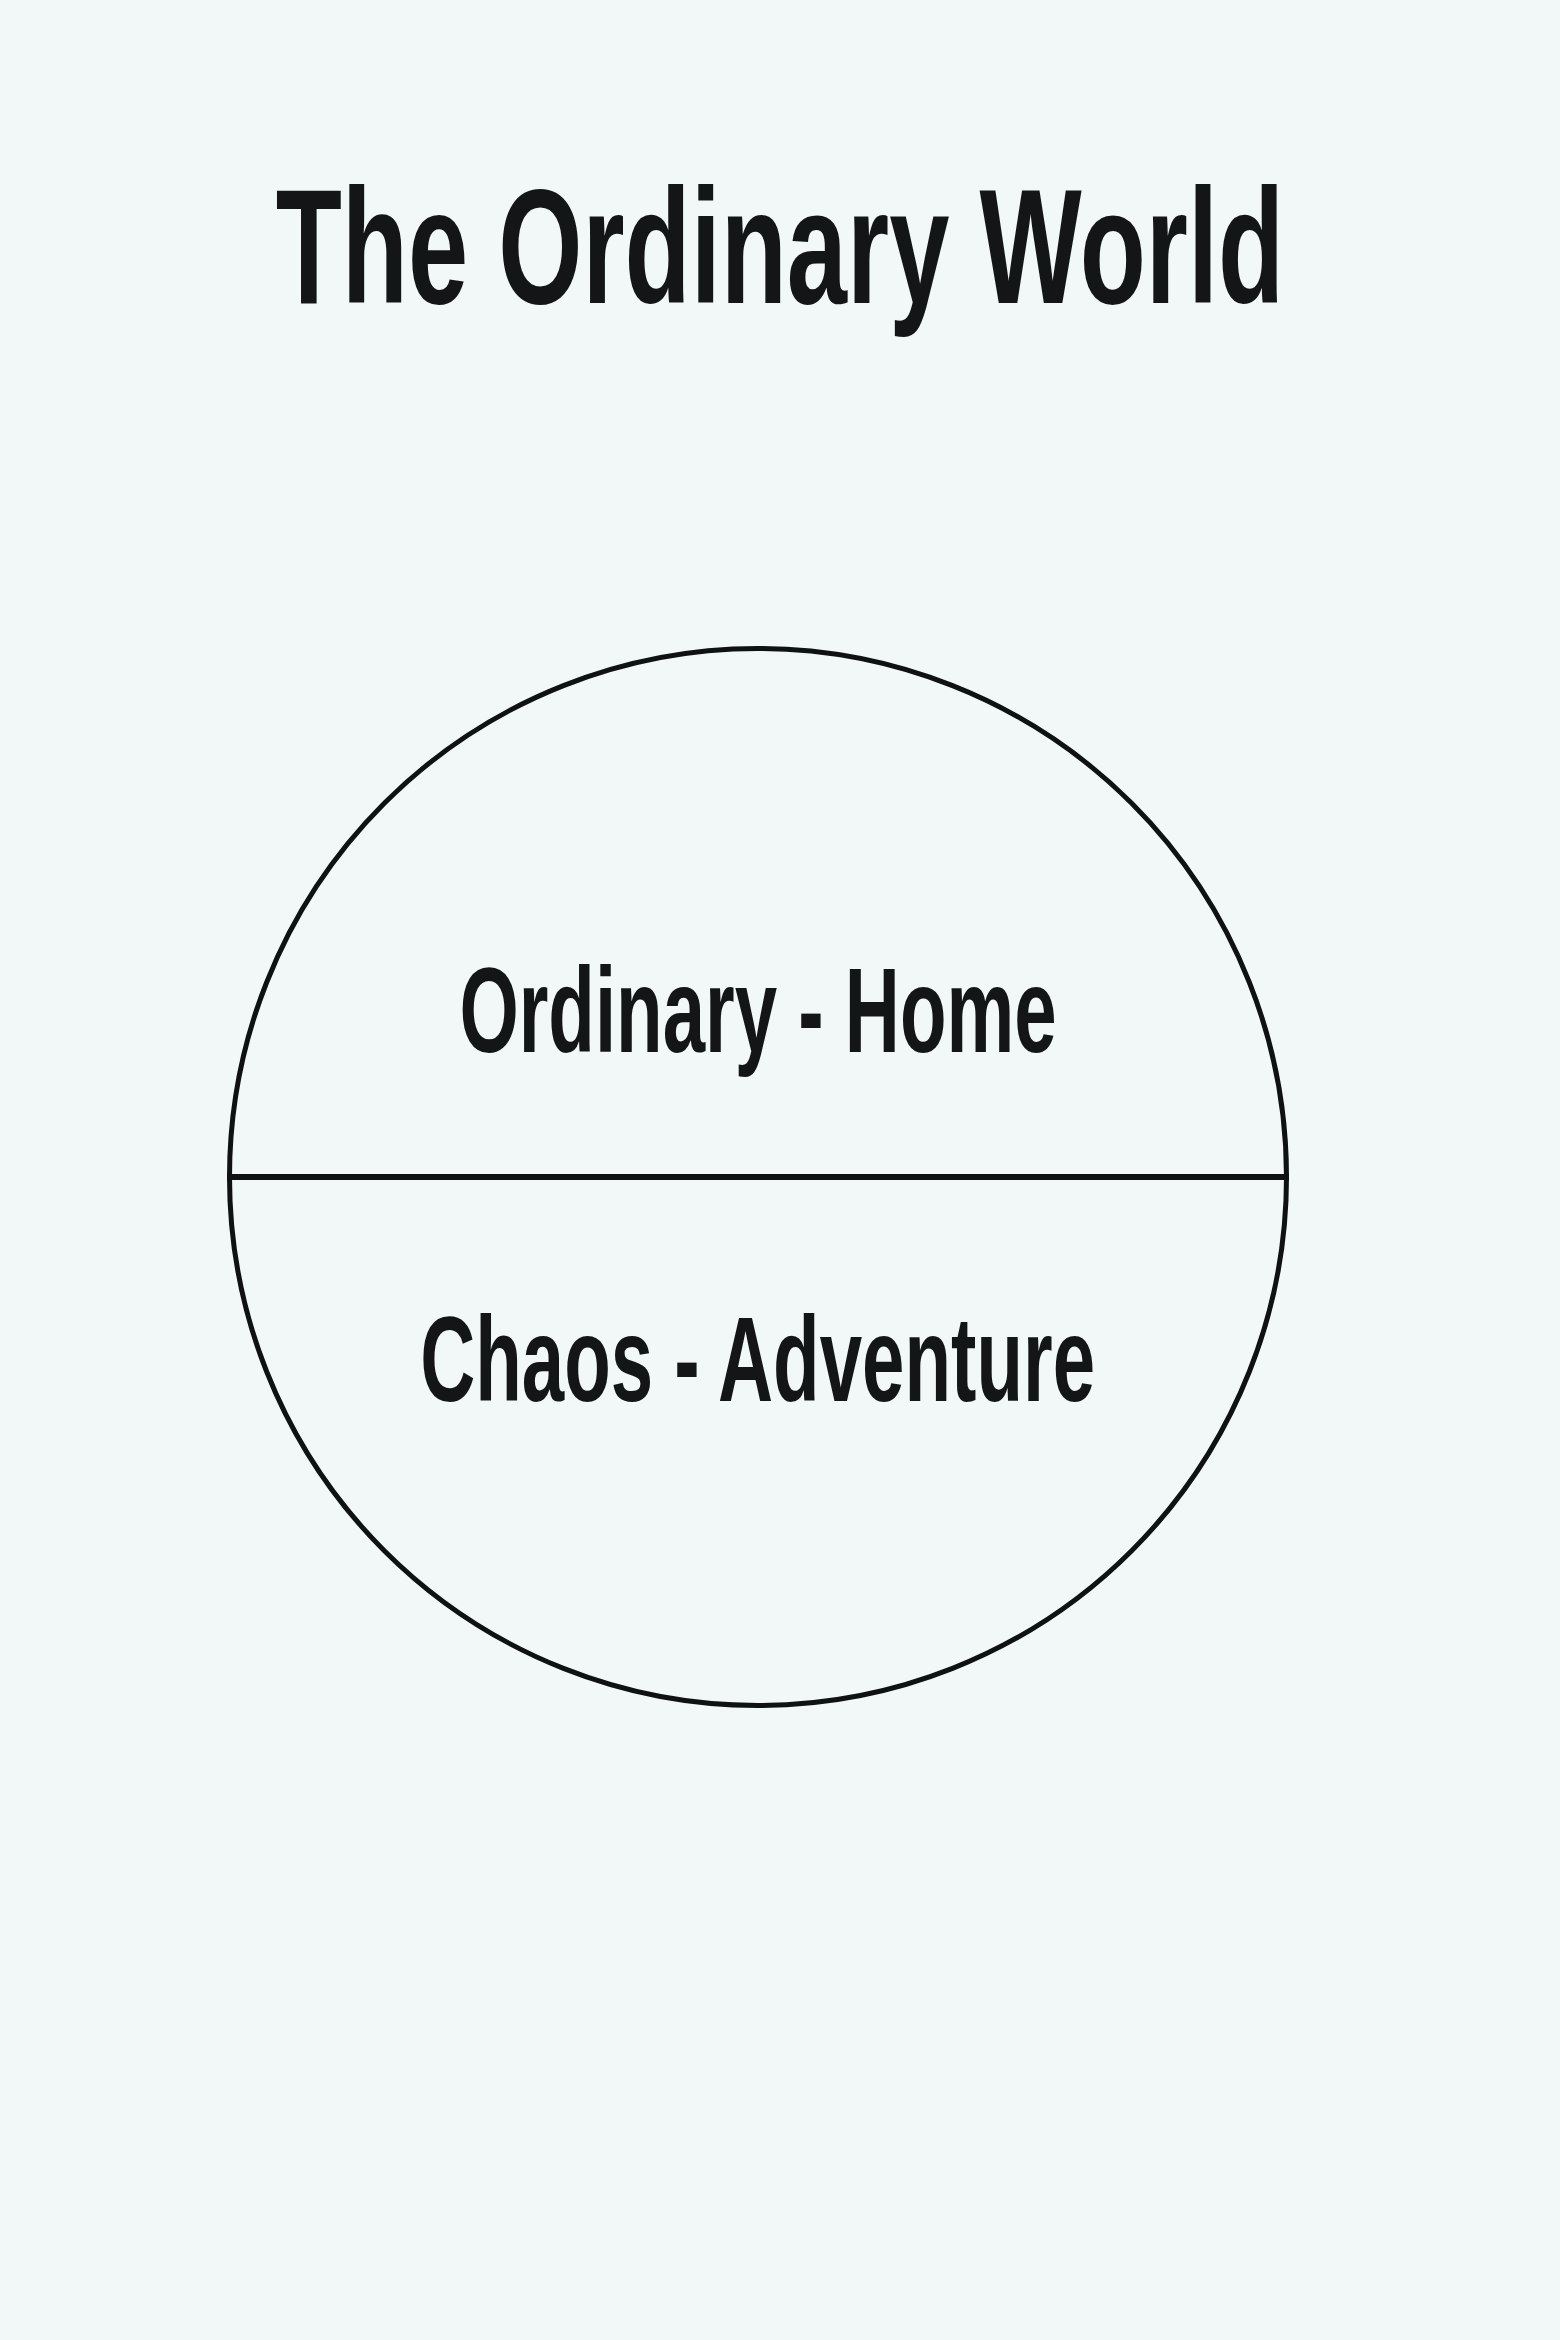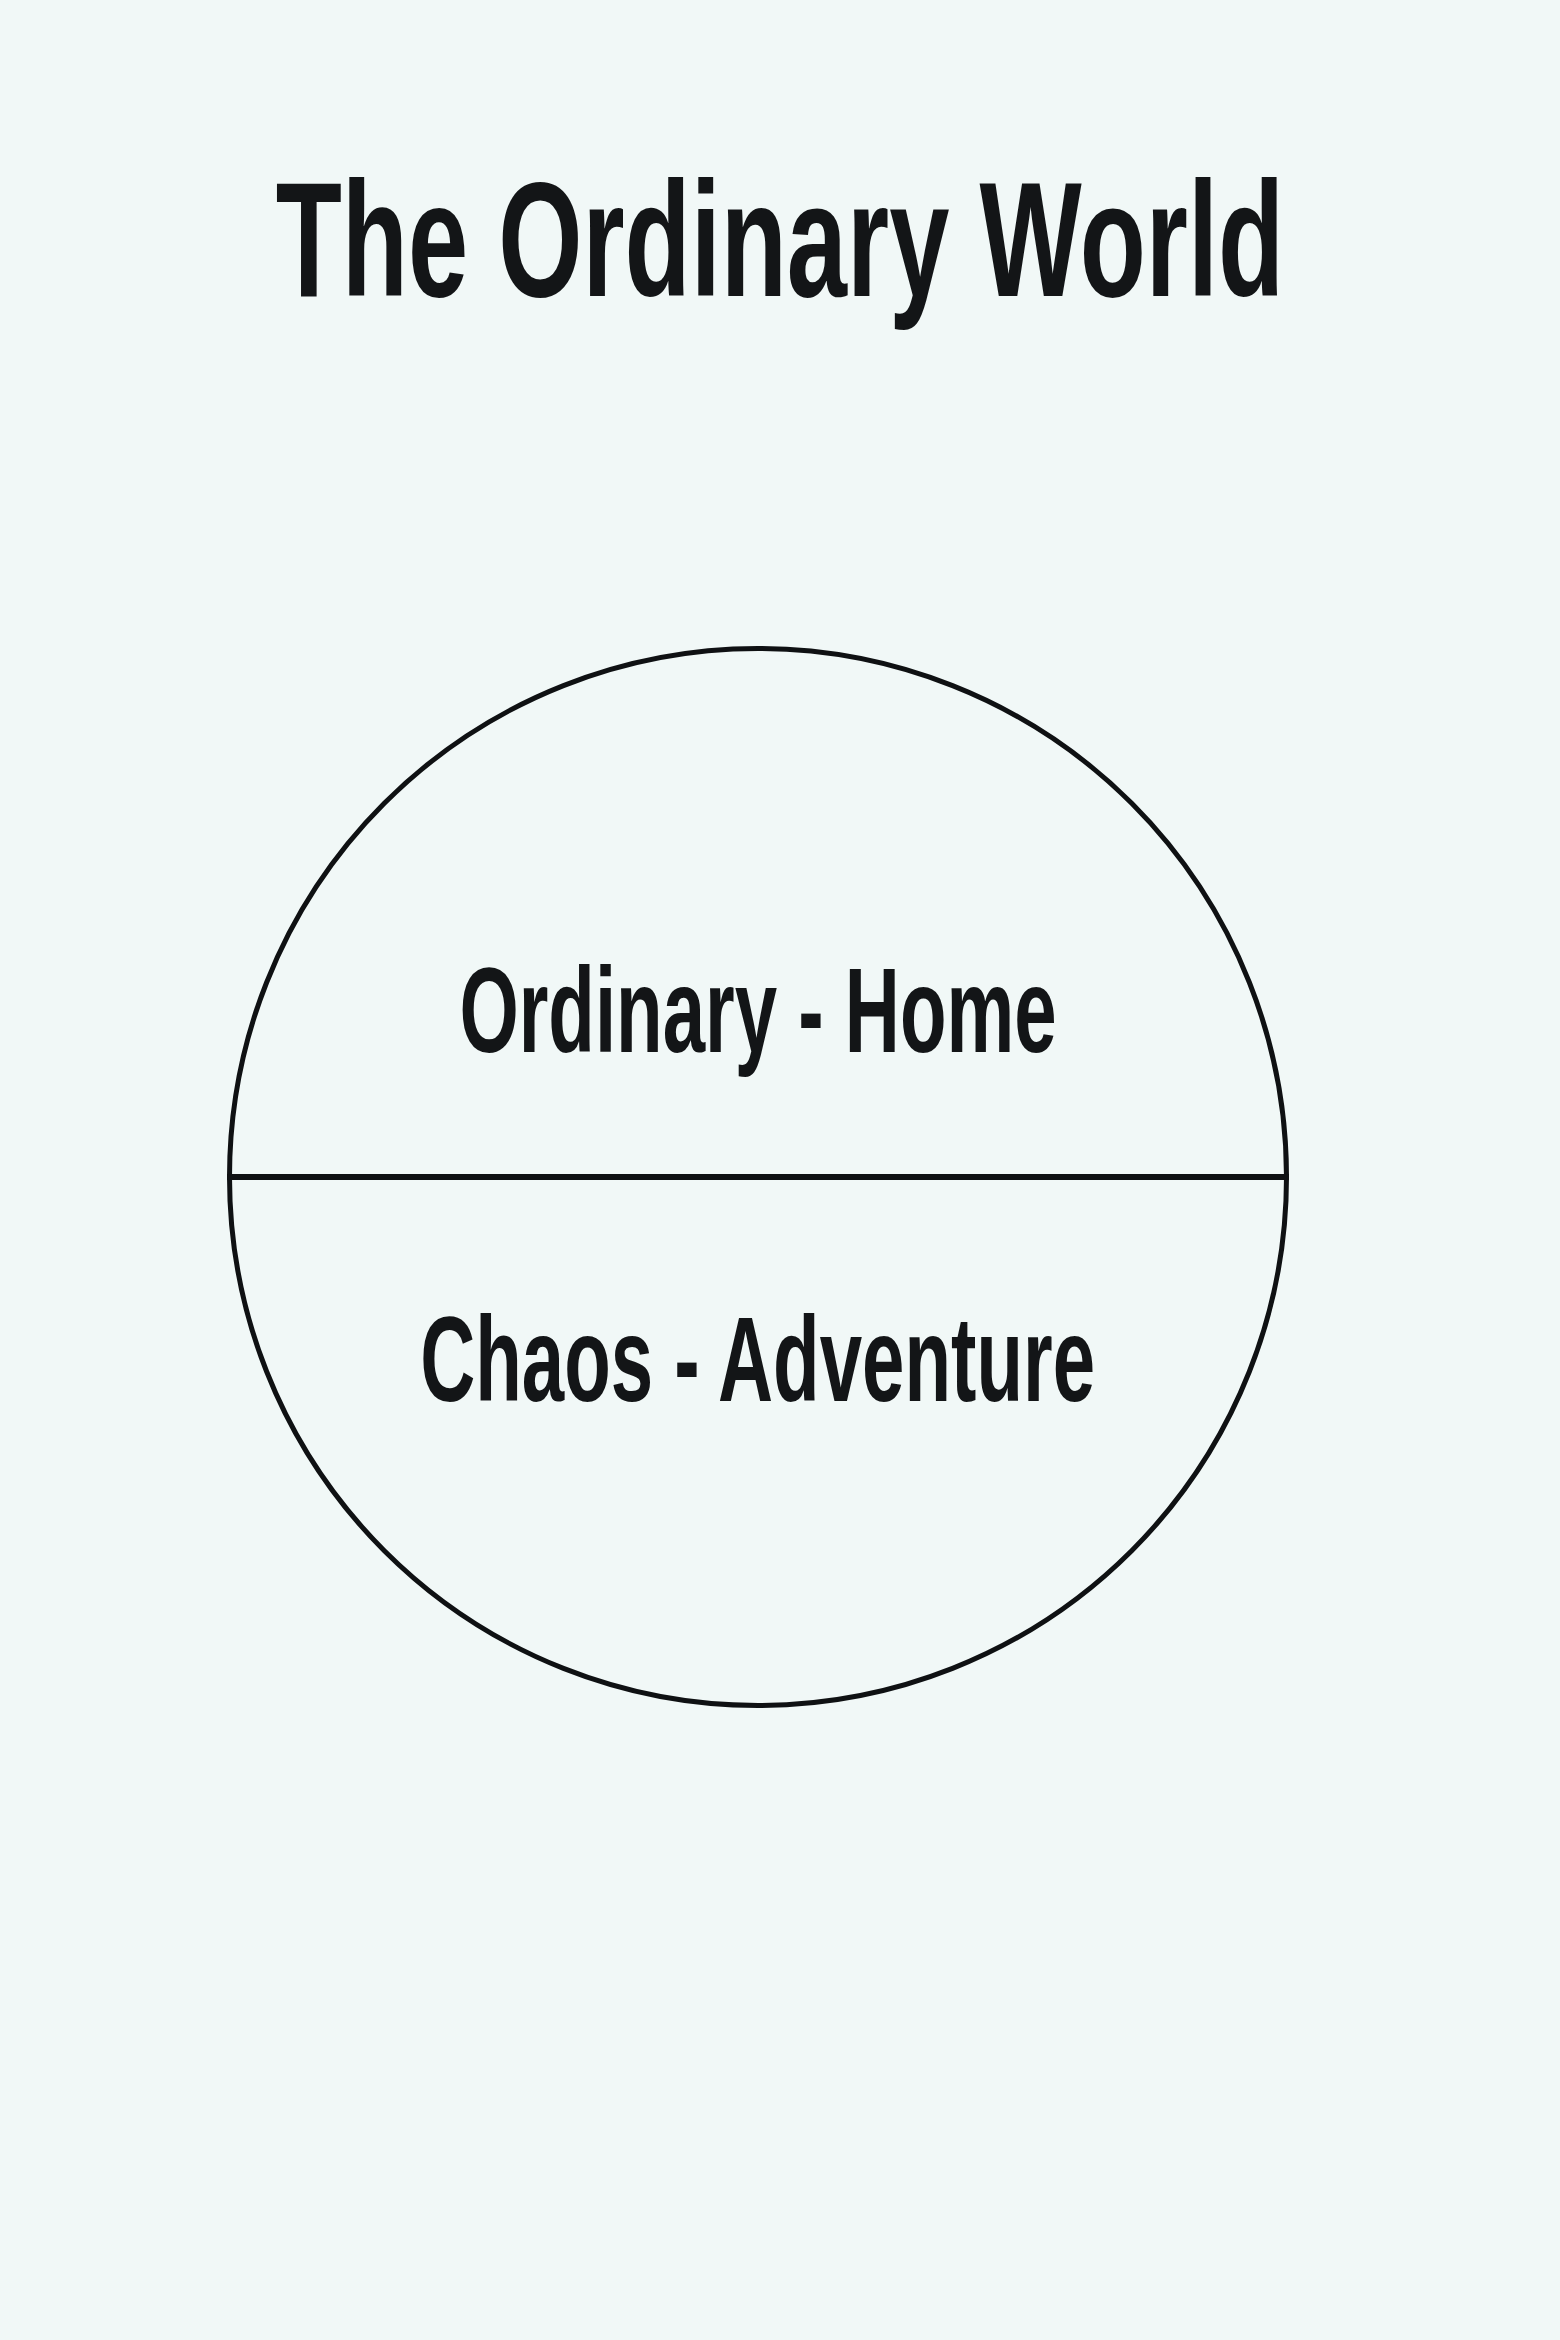--- a/index.html
+++ b/index.html
@@ -33,21 +33,21 @@
     font-weight:bold;
     color:var(--ink);
     white-space:nowrap;
   }
   .condensed{
     display:inline-block;
     transform:scaleX(0.66);
     transform-origin:50% 50%;
   }
   .top-title-row{
-    top:158px;
+    top:165px;
     font-size:164px;
   }
   .bottom-title-row{
     top:1997px;
     font-size:166px;
   }
   .circle-wrap{
     position:absolute;
     left:227px;
     top:646px;

